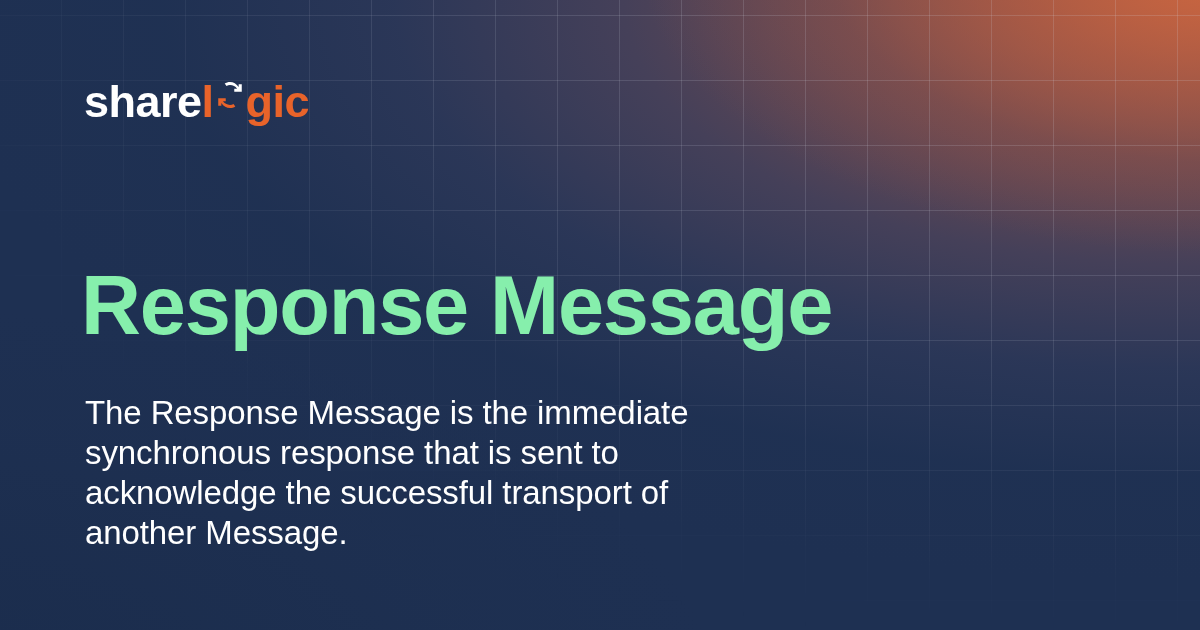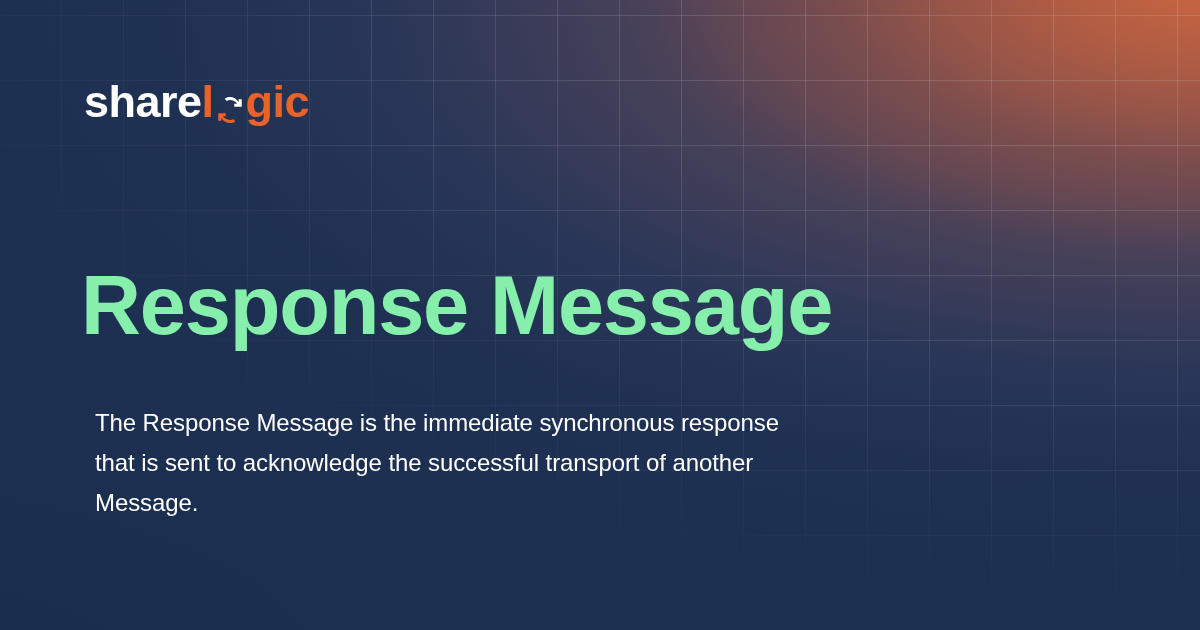--- a/index.html
+++ b/index.html
@@ -76,21 +76,21 @@
         rgba(28, 46, 78, 0.34) 50%,
         rgba(30, 48, 82, 0.00) 72%);
   }
 
   
   #logo {
     position: absolute;
     left: 84px;
     top: 79px;
     display: flex;
-    align-items: flex-end;
+    align-items: flex-start;
     font-size: 45px;
     font-weight: bold;
     letter-spacing: -0.5px;
     line-height: 1;
     white-space: nowrap;
   }
   .logo-share { color: #ffffff; }
   .logo-l, .logo-gic { color: #e8632a; }
   .logo-mark {
     display: inline-block;
@@ -113,22 +113,22 @@
     color: #86efac;
     letter-spacing: -1.2px;
     line-height: 1.05;
     white-space: nowrap;
   }
   #body-text {
     position: absolute;
     left: 81px;
     top: 389px;
     width: 700px;
-    margin: 14px;
-    font-size: 24px;
+    margin: 4px;
+    font-size: 33px;
     font-weight: normal;
     color: #ffffff;
     line-height: 40px;
     letter-spacing: -0.1px;
   }
 </style>
 </head>
 <body>
 
 <div id="card">

